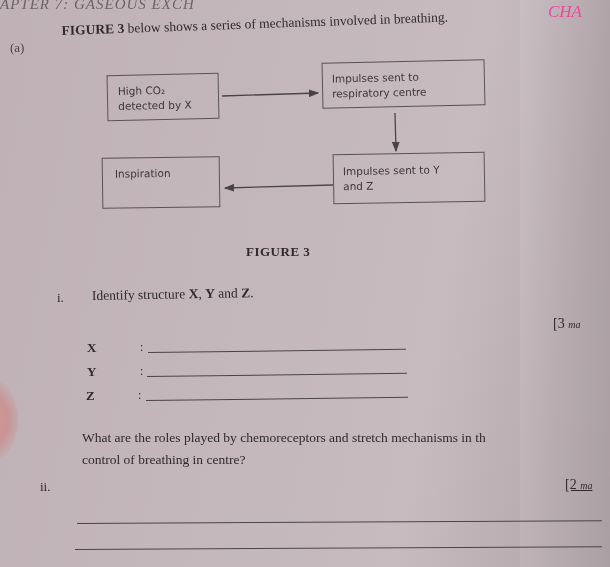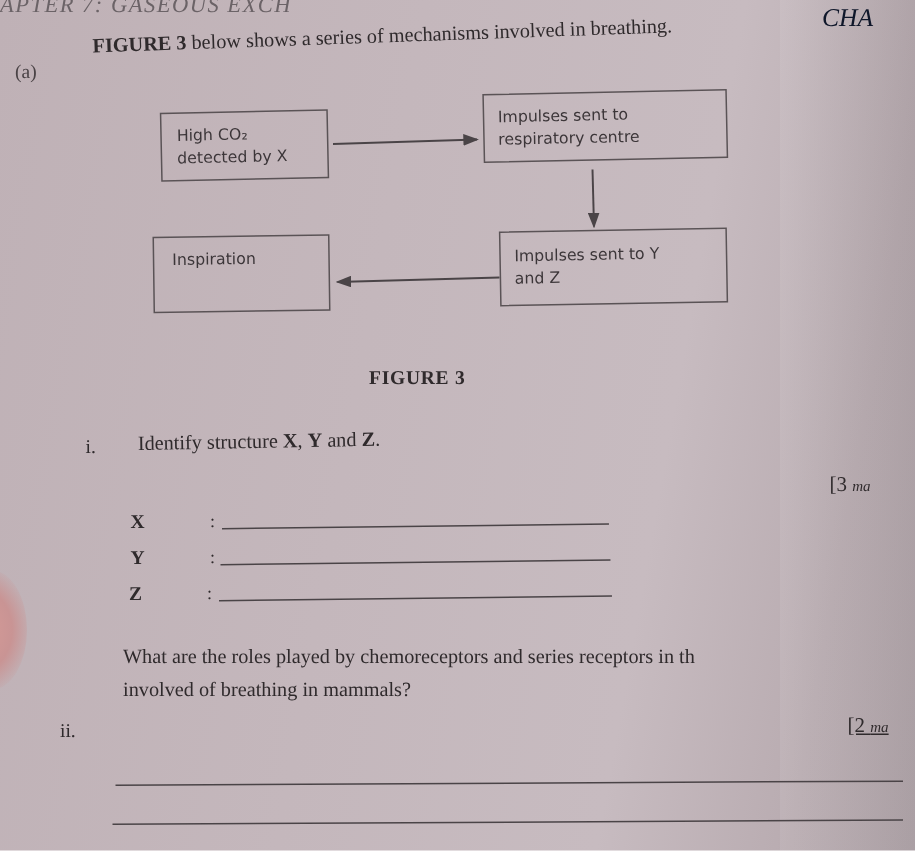--- a/index.html
+++ b/index.html
@@ -13,21 +13,21 @@
       position: absolute; left: 520px; top: 0; width: 90px; height: 567px;
       background: linear-gradient(90deg, rgba(255,255,255,0.08), rgba(0,0,0,0.06));
     }
     .finger {
       position: absolute; left: -30px; top: 380px; width: 48px; height: 80px;
       border-radius: 50%;
       background: radial-gradient(ellipse at 30% 50%, #d89c98 0%, #c99494 50%, rgba(190,160,170,0) 80%);
     }
     .abs { position: absolute; white-space: nowrap; }
     .header-chapter { left: 0; top: -4px; font-size: 15px; font-style: italic; letter-spacing: 1px; color: #6b6367; }
-    .header-cha { left: 548px; top: 2px; font-size: 17px; font-style: italic; color: #0f172a; }
+    .header-cha { left: 548px; top: 2px; font-size: 17px; font-style: italic; color: #ec4899; }
     .label-a { left: 10px; top: 40px; font-size: 13px; color: #4a4346; }
     .intro { left: 62px; top: 22px; font-size: 13.5px; transform: rotate(-2deg); transform-origin: left bottom; }
     .intro b { font-weight: bold; }
 
     .box {
       position: absolute; border: 1.2px solid #5a5356; background: transparent;
       font-family: "DejaVu Sans", sans-serif; font-size: 10.5px; color: #3c3639; line-height: 15px;
     }
     .box span { display: block; }
     .box1 { left: 107px; top: 74px; width: 112px; height: 46px; transform: rotate(-1.2deg); padding: 8px 0 0 10px; box-sizing: border-box; }
@@ -110,20 +110,20 @@
 
 <div class="abs ans-label" style="left:87px; top:364px;">Y</div>
 <div class="abs colon" style="left:140px; top:364px;">:</div>
 <div class="line" style="left:147px; top:376px; width:260px; transform:rotate(-0.7deg);"></div>
 
 <div class="abs ans-label" style="left:86px; top:388px;">Z</div>
 <div class="abs colon" style="left:138px; top:388px;">:</div>
 <div class="line" style="left:146px; top:400px; width:262px; transform:rotate(-0.7deg);"></div>
 
 <div class="abs q2-num">ii.</div>
-<div class="abs q2-line1">What are the roles played by chemoreceptors and series receptors in th</div>
-<div class="abs q2-line2">involved of breathing in mammals?</div>
+<div class="abs q2-line1">What are the roles played by chemoreceptors and stretch mechanisms in th</div>
+<div class="abs q2-line2">control of breathing in centre?</div>
 <div class="abs marks2">
   <span>[2 </span><i>ma</i>
 </div>
 
 <div class="line" style="left:77px; top:523px; width:525px; transform:rotate(-0.3deg);"></div>
 <div class="line" style="left:75px; top:549px; width:527px; transform:rotate(-0.3deg);"></div>
 
 </body></html>

